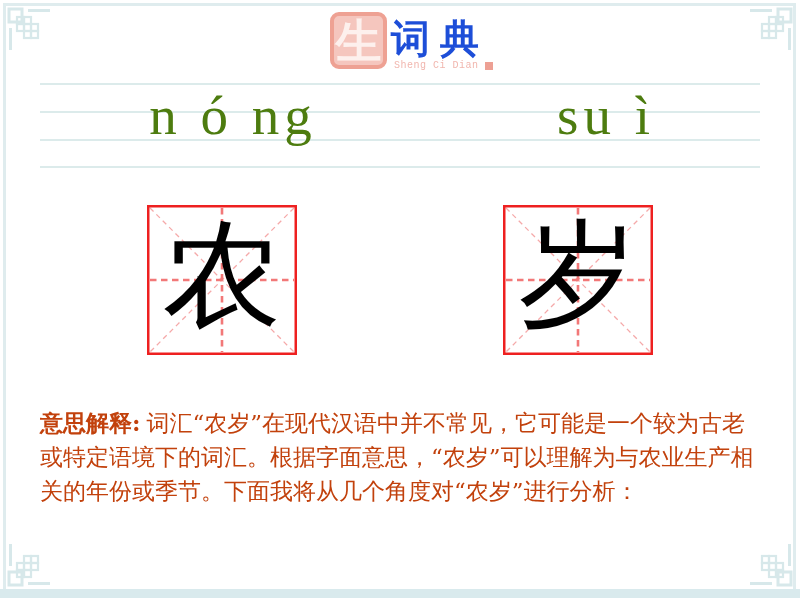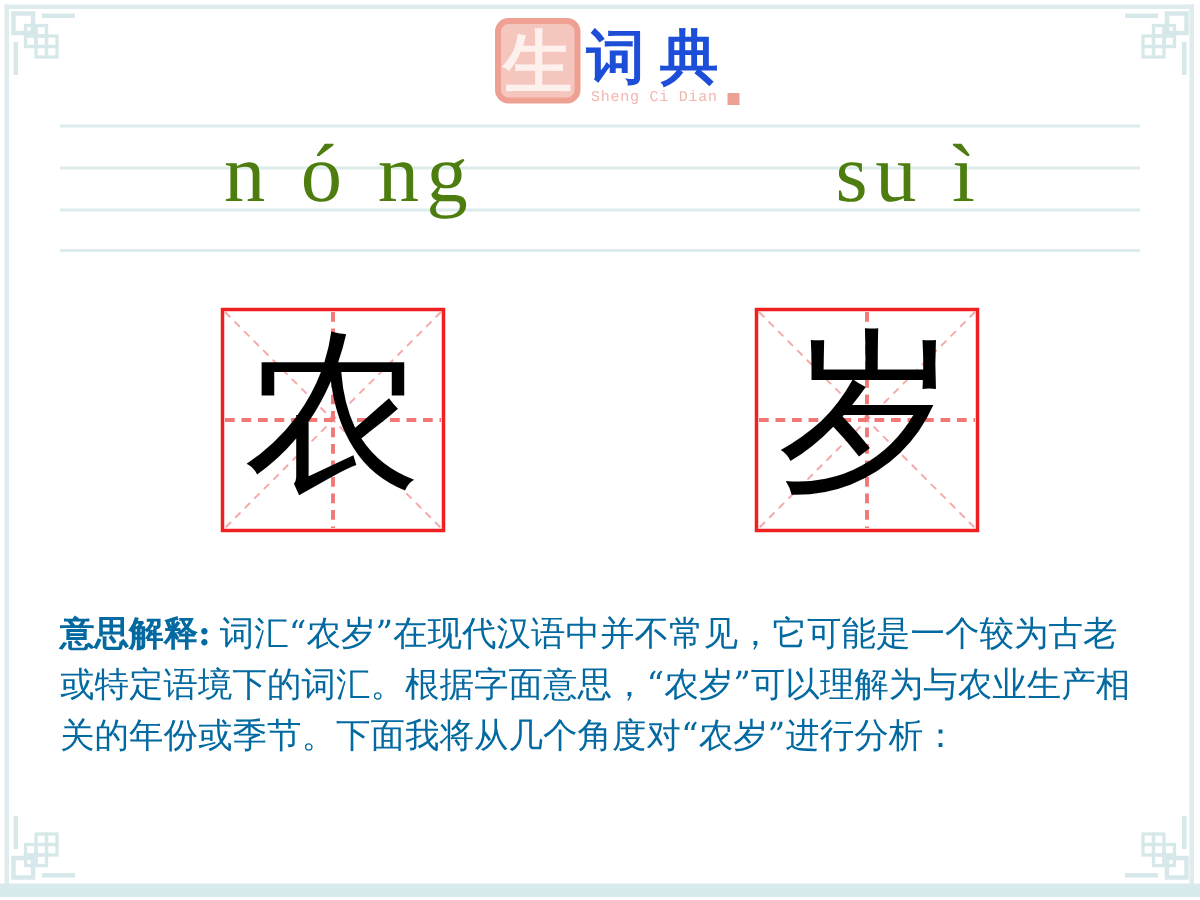--- a/index.html
+++ b/index.html
@@ -41,21 +41,21 @@
 
   
   .charbox{position:absolute;top:205px;width:150px;height:150px;}
   .charbox.b1{left:147px;} .charbox.b2{left:503px;}
   .charbox svg{position:absolute;left:0;top:0;}
   .hanzi{position:absolute;left:50%;top:50%;transform:translate(-50%,-55%);
          font-size:118px;line-height:1;color:#000;}
 
   
   .explanation{position:absolute;left:40px;top:406px;width:722px;margin:0;
-               font-size:23px;line-height:34px;color:#0369a1;text-align:left;}
+               font-size:23px;line-height:34px;color:#c2410c;text-align:left;}
   .expl-label{font-weight:bold;margin-right:6px;}
 </style>
 </head>
 <body>
 
 <div class="page">
 
   <div class="frame"></div>
   <div class="bottom-bar"></div>
 

